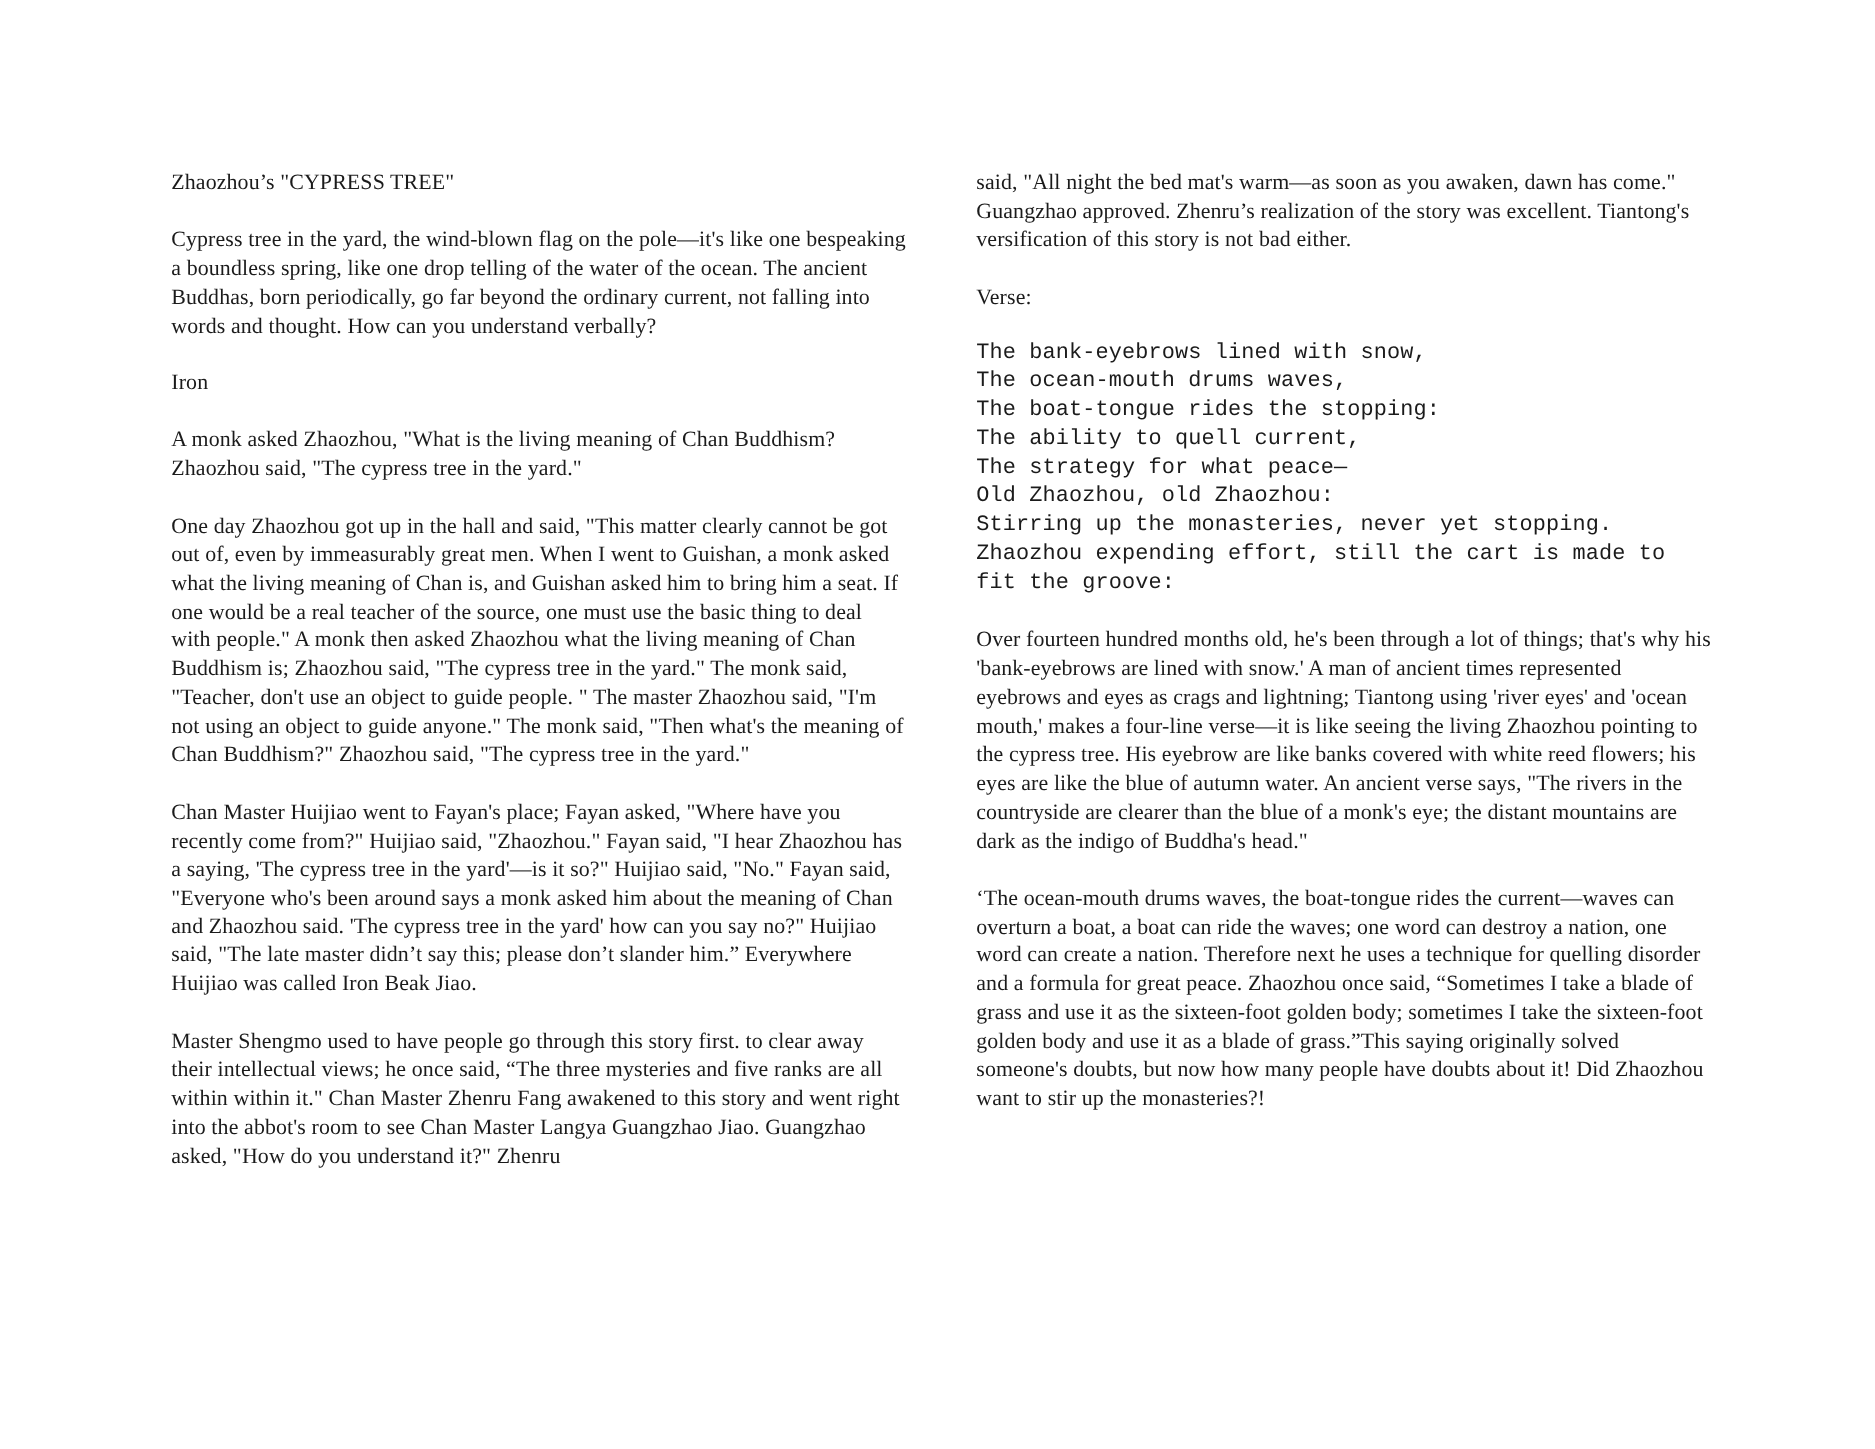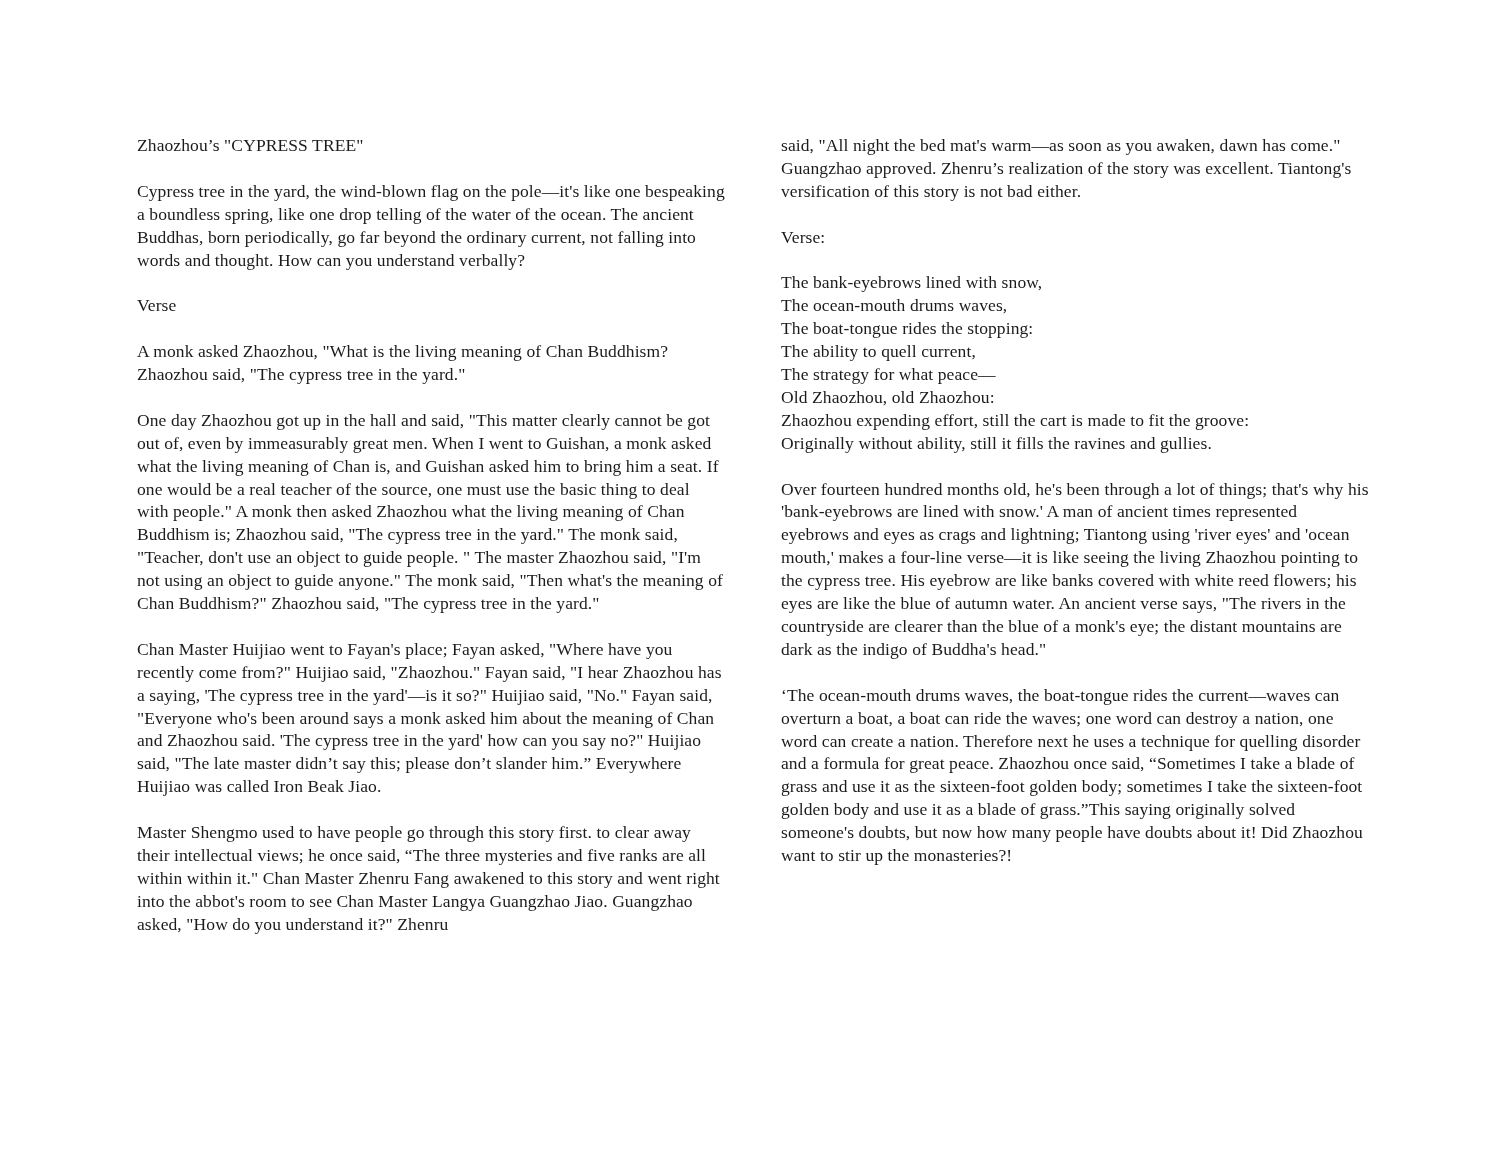--- a/index.html
+++ b/index.html
@@ -28,47 +28,48 @@
   .column-left  { left: 137px; }
   .column-right { left: 781px; }
   .block {
     margin: 0 0 22.9px 0;
   }
   .heading {
     font-weight: normal;
   }
   .verse-line {
     white-space: pre-wrap;
+    font-family: Liberation Mono, monospace;
   }
 </style>
 </head>
 <body>
 
 <div class="page">
 
   <div class="column column-left">
     <div class="block heading">Zhaozhou’s "CYPRESS TREE"</div>
     <div class="block">Cypress tree in the yard, the wind-blown flag on the pole—it's like one bespeaking a boundless spring, like one drop telling of the water of the ocean. The ancient Buddhas, born periodically, go far beyond the ordinary current, not falling into words and thought. How can you understand verbally?</div>
-    <div class="block heading">Verse</div>
+    <div class="block heading">Iron</div>
     <div class="block">A monk asked Zhaozhou, "What is the living meaning of Chan Buddhism? Zhaozhou said, "The cypress tree in the yard."</div>
     <div class="block">One day Zhaozhou got up in the hall and said, "This matter clearly cannot be got out of, even by immeasurably great men. When I went to Guishan, a monk asked what the living meaning of Chan is, and Guishan asked him to bring him a seat. If one would be a real teacher of the source, one must use the basic thing to deal with people." A monk then asked Zhaozhou what the living meaning of Chan Buddhism is; Zhaozhou said, "The cypress tree in the yard." The monk said, "Teacher, don't use an object to guide people. " The master Zhaozhou said, "I'm not using an object to guide anyone." The monk said, "Then what's the meaning of Chan Buddhism?" Zhaozhou said, "The cypress tree in the yard."</div>
     <div class="block">Chan Master Huijiao went to Fayan's place; Fayan asked, "Where have you recently come from?" Huijiao said, "Zhaozhou." Fayan said, "I hear Zhaozhou has a saying, 'The cypress tree in the yard'—is it so?" Huijiao said, "No." Fayan said, "Everyone who's been around says a monk asked him about the meaning of Chan and Zhaozhou said. 'The cypress tree in the yard' how can you say no?" Huijiao said, "The late master didn’t say this; please don’t slander him.” Everywhere Huijiao was called Iron Beak Jiao.</div>
     <div class="block">Master Shengmo used to have people go through this story first. to clear away their intellectual views; he once said, “The three mysteries and five ranks are all within within it." Chan Master  Zhenru Fang awakened to this story and went right into the abbot's room to see Chan Master Langya Guangzhao Jiao. Guangzhao asked, "How do you understand it?" Zhenru</div>
   </div>
 
   <div class="column column-right">
     <div class="block">said, "All night the bed mat's warm—as soon as you awaken, dawn has come." Guangzhao approved. Zhenru’s realization of the story was excellent. Tiantong's versification of this story is not bad either.</div>
     <div class="block heading">Verse:</div>
     <div class="block">
       <div class="verse-line">The bank-eyebrows lined with snow,</div>
       <div class="verse-line">The ocean-mouth drums waves,</div>
       <div class="verse-line">The boat-tongue rides the stopping:</div>
       <div class="verse-line">The ability to quell current,</div>
       <div class="verse-line">The strategy for what peace—</div>
       <div class="verse-line">Old Zhaozhou, old Zhaozhou:</div>
+      <div class="verse-line">Stirring up the monasteries, never yet stopping.</div>
       <div class="verse-line">Zhaozhou expending effort, still the cart is made to fit the groove:</div>
-      <div class="verse-line">Originally without ability, still it fills the ravines and gullies.</div>
     </div>
     <div class="block">Over fourteen hundred months old, he's been through a lot of things; that's why his 'bank-eyebrows are lined with snow.' A man of ancient times represented eyebrows and eyes as crags and lightning; Tiantong using 'river eyes' and 'ocean mouth,' makes a four-line verse—it is like seeing the living Zhaozhou pointing to the cypress tree. His eyebrow are like banks covered with white reed flowers; his eyes are like the blue of autumn water. An ancient verse says, "The rivers in the countryside are clearer than the blue of a monk's eye; the distant mountains are dark as the indigo of Buddha's head."</div>
     <div class="block">‘The ocean-mouth drums waves, the boat-tongue rides the current—waves can overturn a boat, a boat can ride the waves; one word can destroy a nation, one word can create a nation. Therefore next he uses a technique for quelling disorder and a formula for great peace. Zhaozhou once said, “Sometimes I take a blade of grass and use it as the sixteen-foot golden body; sometimes I take the sixteen-foot golden body and use it as a blade of grass.”This saying originally solved someone's doubts, but now how many people have doubts about it! Did Zhaozhou want to stir up the monasteries?!</div>
   </div>
 
 </div>
 
 </body></html>

